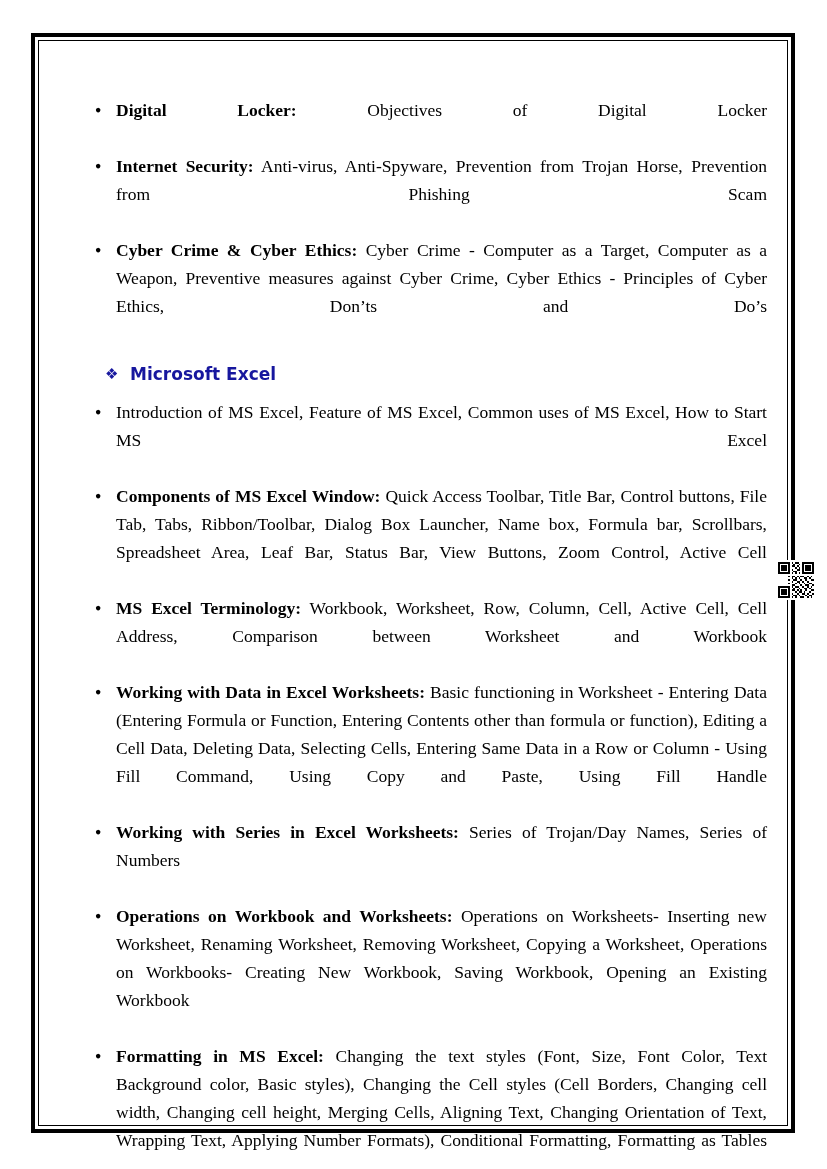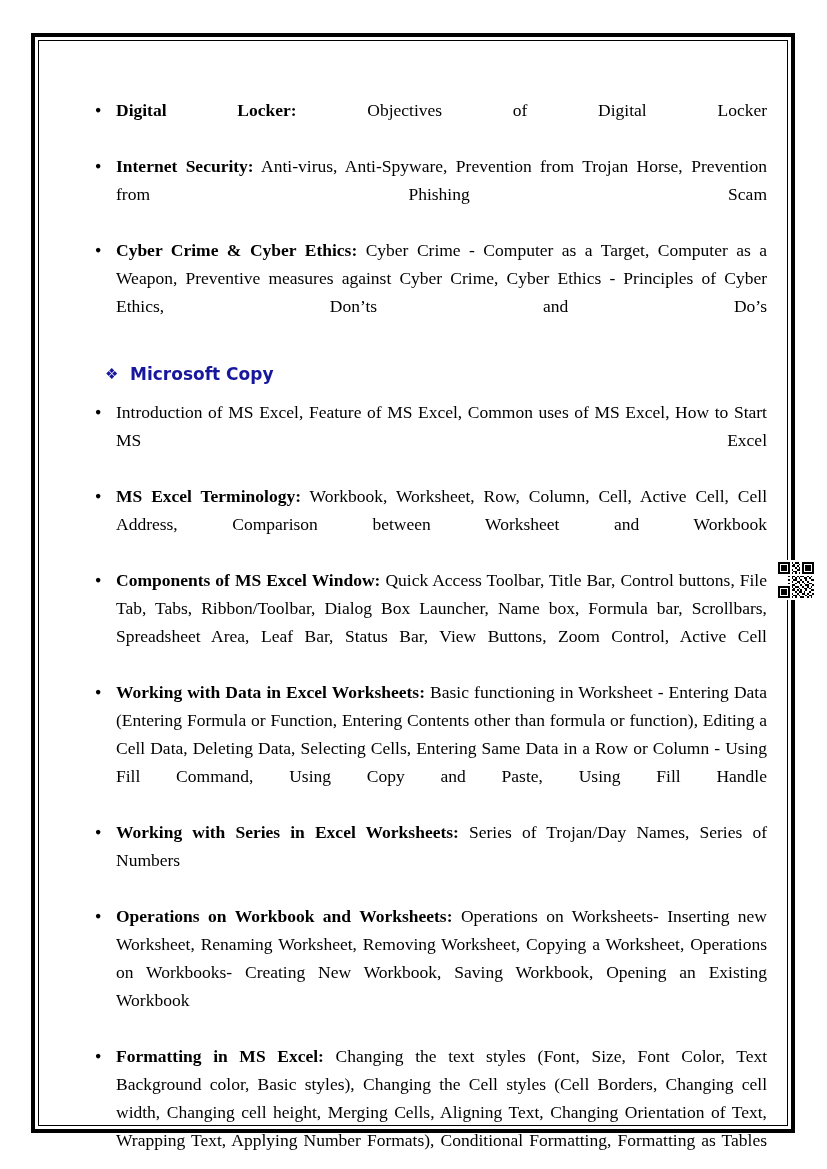--- a/index.html
+++ b/index.html
@@ -126,32 +126,32 @@
     </li>
     <li class="bullet">
       <span class="term">Internet Security:</span><span> Anti-virus, Anti-Spyware, Prevention from Trojan Horse, Prevention from Phishing Scam</span>
     </li>
     <li class="bullet">
       <span class="term">Cyber Crime &amp; Cyber Ethics:</span><span> Cyber Crime - Computer as a Target, Computer as a Weapon, Preventive measures against Cyber Crime, Cyber Ethics - Principles of Cyber Ethics, Don’ts and Do’s</span>
     </li>
   </ul>
 
   <div class="section-heading">
-    <span class="diamond-icon">❖</span><span>Microsoft Copy</span>
+    <span class="diamond-icon">❖</span><span>Microsoft Excel</span>
   </div>
 
   <ul class="bullets">
     <li class="bullet">
       <span class="term"></span><span>Introduction of MS Excel, Feature of MS Excel, Common uses of MS Excel, How to Start MS Excel</span>
     </li>
     <li class="bullet">
+      <span class="term">Components of MS Excel Window:</span><span> Quick Access Toolbar, Title Bar, Control buttons, File Tab, Tabs, Ribbon/Toolbar, Dialog Box Launcher, Name box, Formula bar, Scrollbars, Spreadsheet Area, Leaf Bar, Status Bar, View Buttons, Zoom Control, Active Cell</span>
+    </li>
+    <li class="bullet">
       <span class="term">MS Excel Terminology:</span><span> Workbook, Worksheet, Row, Column, Cell, Active Cell, Cell Address, Comparison between Worksheet and Workbook</span>
-    </li>
-    <li class="bullet">
-      <span class="term">Components of MS Excel Window:</span><span> Quick Access Toolbar, Title Bar, Control buttons, File Tab, Tabs, Ribbon/Toolbar, Dialog Box Launcher, Name box, Formula bar, Scrollbars, Spreadsheet Area, Leaf Bar, Status Bar, View Buttons, Zoom Control, Active Cell</span>
     </li>
     <li class="bullet">
       <span class="term">Working with Data in Excel Worksheets:</span><span> Basic functioning in Worksheet - Entering Data (Entering Formula or Function, Entering Contents other than formula or function), Editing a Cell Data, Deleting Data, Selecting Cells, Entering Same Data in a Row or Column - Using Fill Command, Using Copy and Paste, Using Fill Handle</span>
     </li>
     <li class="bullet">
       <span class="term">Working with Series in Excel Worksheets:</span><span> Series of Trojan/Day Names, Series of Numbers</span>
     </li>
     <li class="bullet">
       <span class="term">Operations on Workbook and Worksheets:</span><span> Operations on Worksheets- Inserting new Worksheet, Renaming Worksheet, Removing Worksheet, Copying a Worksheet, Operations on Workbooks- Creating New Workbook, Saving Workbook, Opening an Existing Workbook</span>
     </li>

